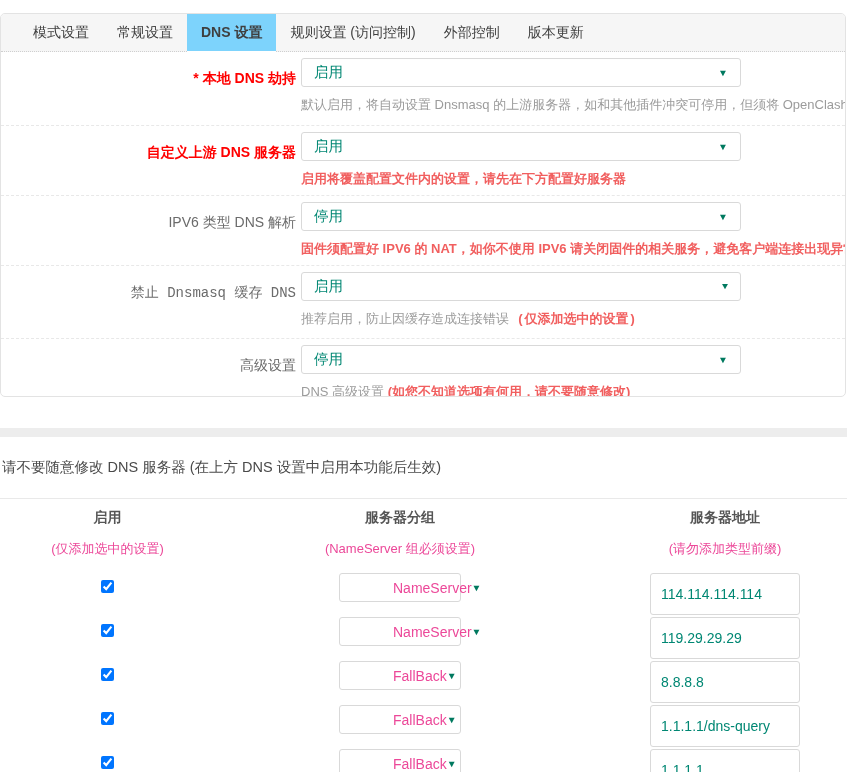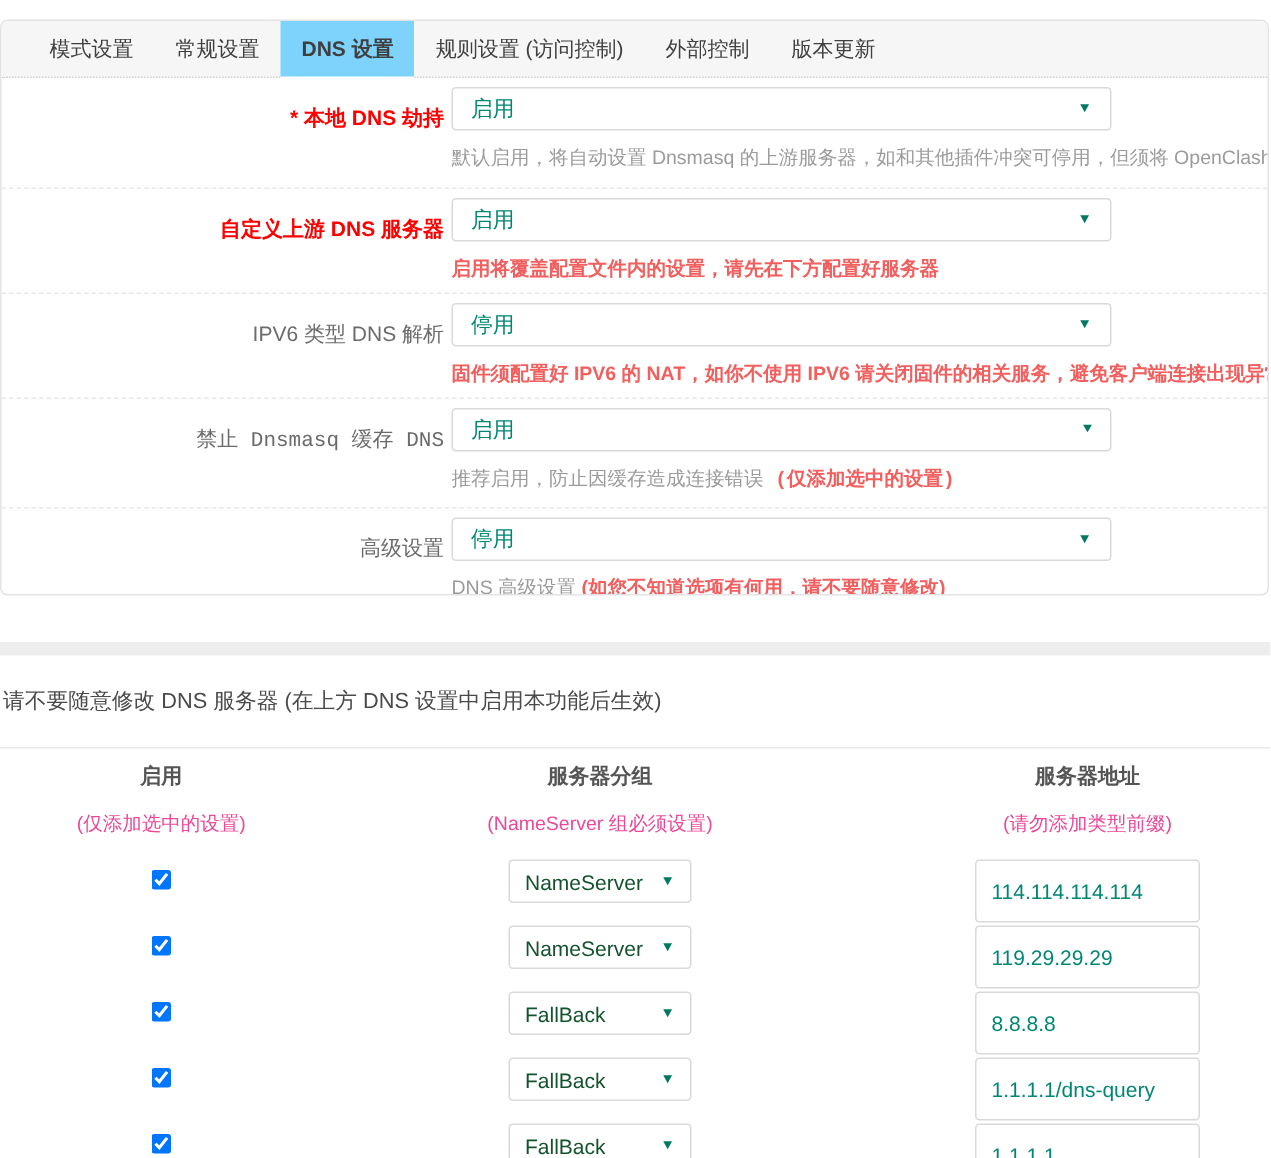--- a/index.html
+++ b/index.html
@@ -118,21 +118,21 @@
   }
   .gselect {
     width: 122px; height: 29px;
     border: 1px solid #d9d9d9;
     border-radius: 3px;
     background: #fff;
     display: flex; align-items: center; justify-content: space-between;
     padding: 0 10px;
     cursor: pointer;
   }
-  .gselect .selval { font-size: 14px; color: #14532d; }
+  .gselect .selval { font-size: 14px; color: #ec4899; margin-left: 43px; }
   .addr {
     width: 150px; height: 42px;
     border: 1px solid #d9d9d9;
     border-radius: 3px;
     padding: 0 10px;
     font-size: 14px;
     color: #008773;
     font-family: "Liberation Sans", "DejaVu Sans", sans-serif;
     outline: none;
   }

